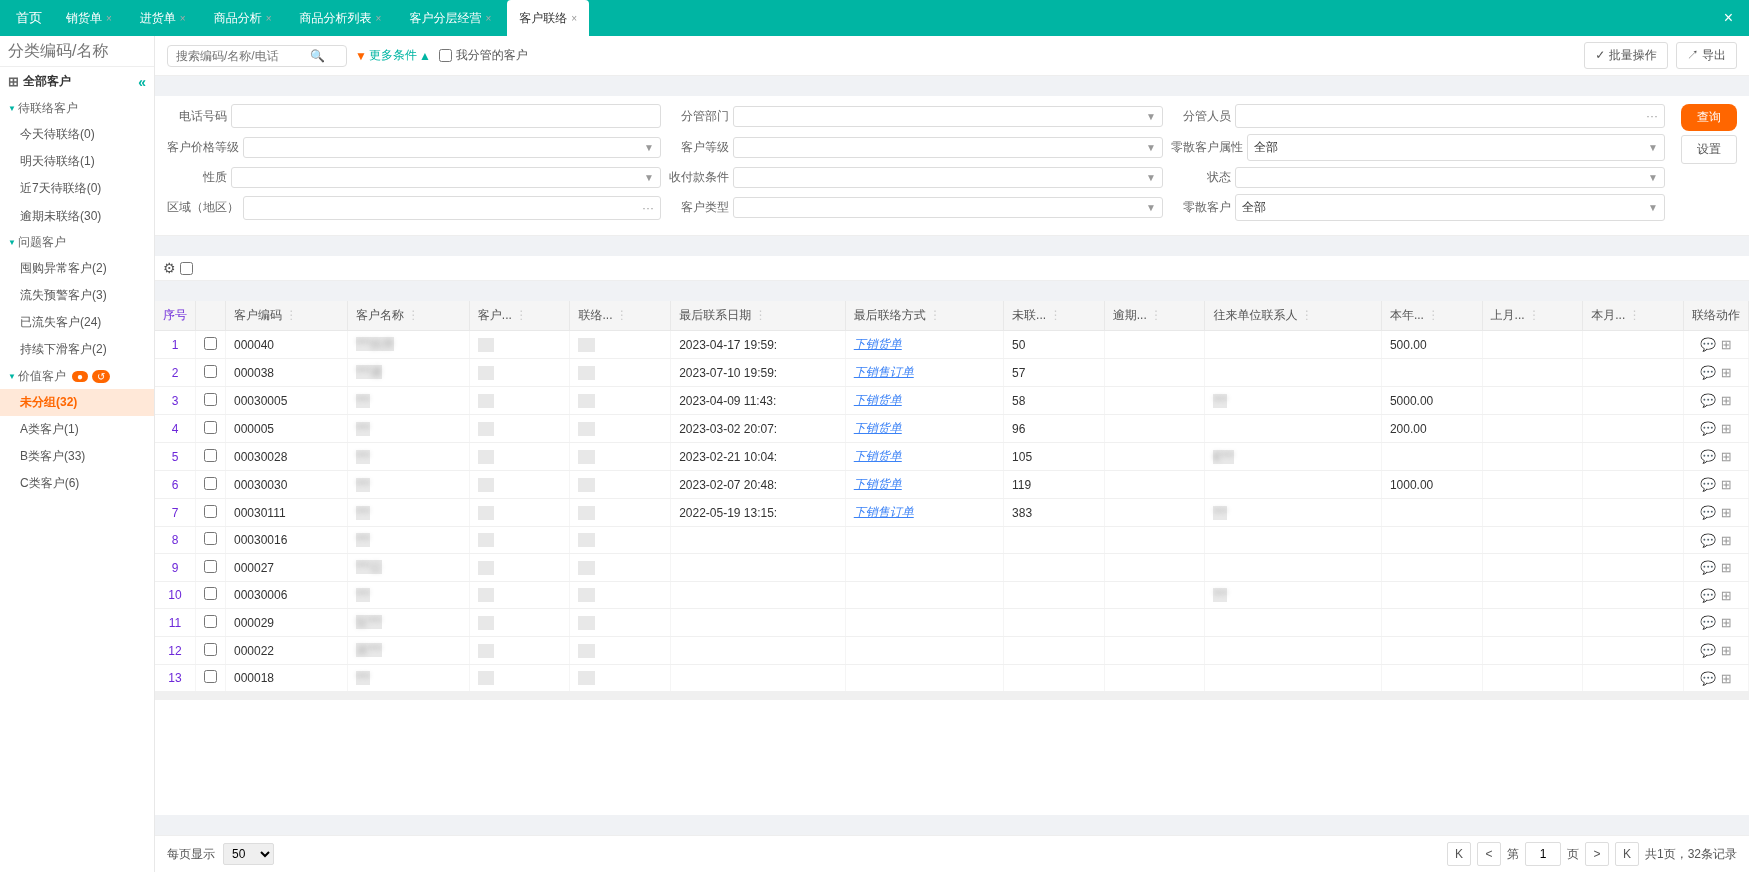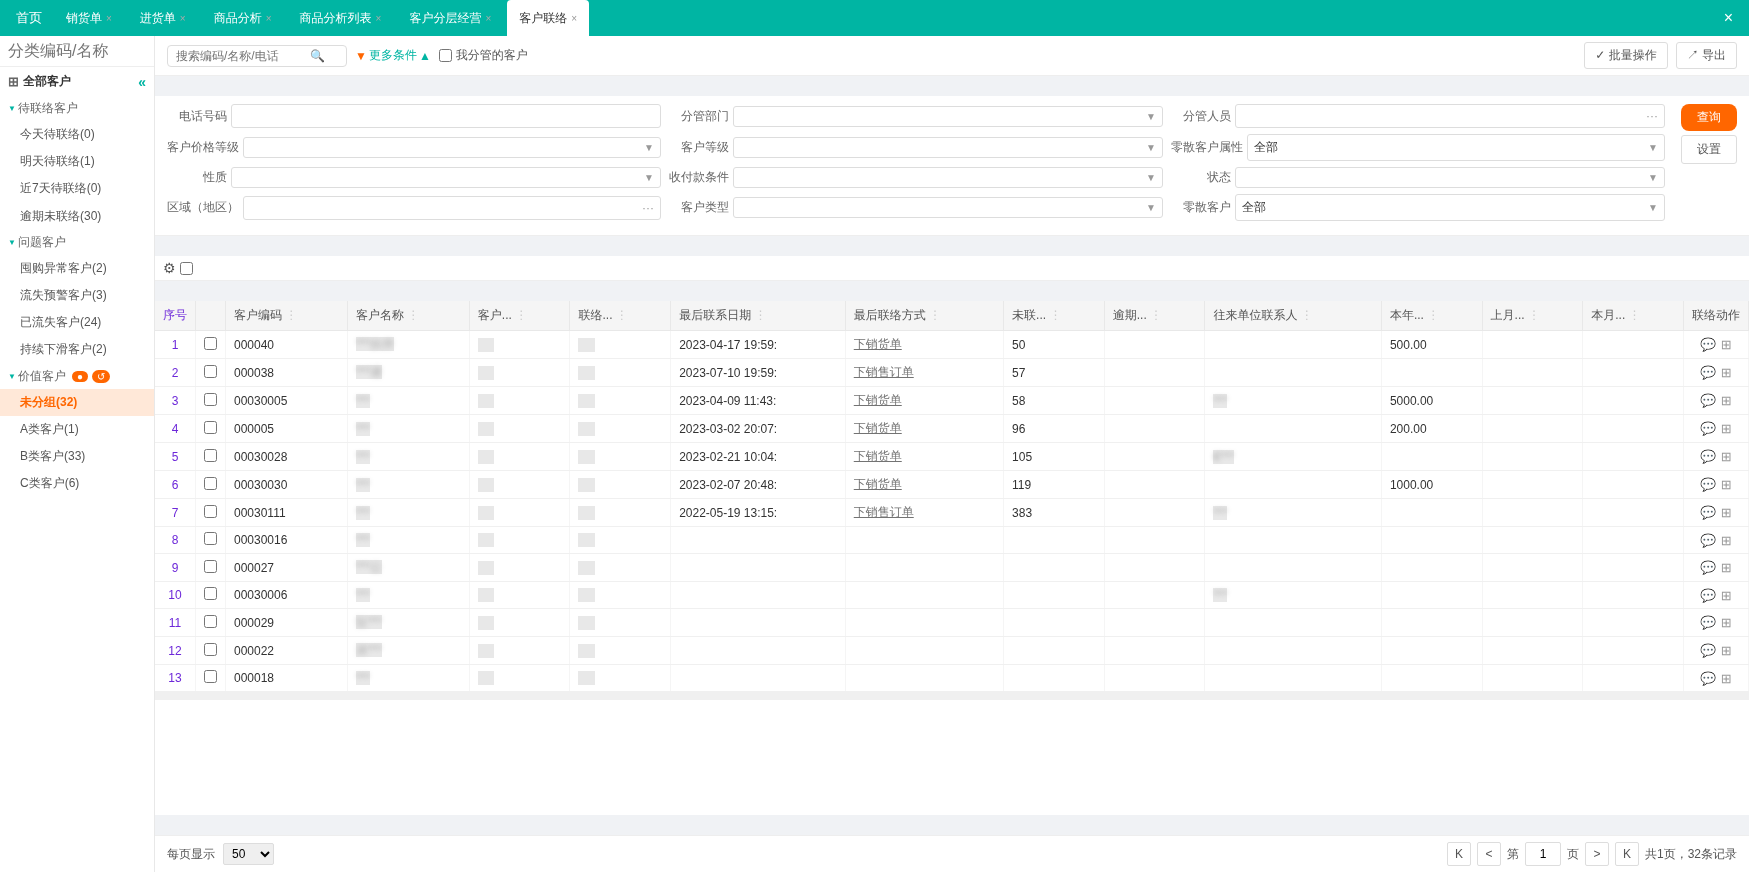--- a/index.html
+++ b/index.html
@@ -107,21 +107,21 @@
       padding: 6px 8px; text-align: left; color: #555; font-weight: normal;
       border-right: 1px solid #e8e8e8; white-space: nowrap;
     }
     td {
       padding: 5px 8px; border-bottom: 1px solid #f0f0f0; color: #333;
       border-right: 1px solid #f5f5f5; white-space: nowrap;
     }
     .col-num { width: 36px; text-align: center; color: #6d28d9; }
     .col-check { width: 28px; text-align: center; }
     .col-actions { width: 60px; text-align: center; }
-    .link-text { color: #737373; cursor: pointer; text-decoration: underline; }
+    .link-text { color: #3b82f6; cursor: pointer; text-decoration: underline; font-style: italic; }
     .blurred { color: transparent; text-shadow: 0 0 5px #aaa; user-select: none; background: #e8e8e8; border-radius: 0; }
     .action-icons { display: flex; gap: 4px; justify-content: center; align-items: center; }
     .action-icon { color: #999; cursor: pointer; font-size: 13px; }
 
     
     .table-footer {
       background: #fff; border-top: 1px solid #eee; padding: 6px 12px;
       display: flex; align-items: center; gap: 8px; color: #555;
     }
     .footer-right { margin-left: auto; display: flex; align-items: center; gap: 6px; }

